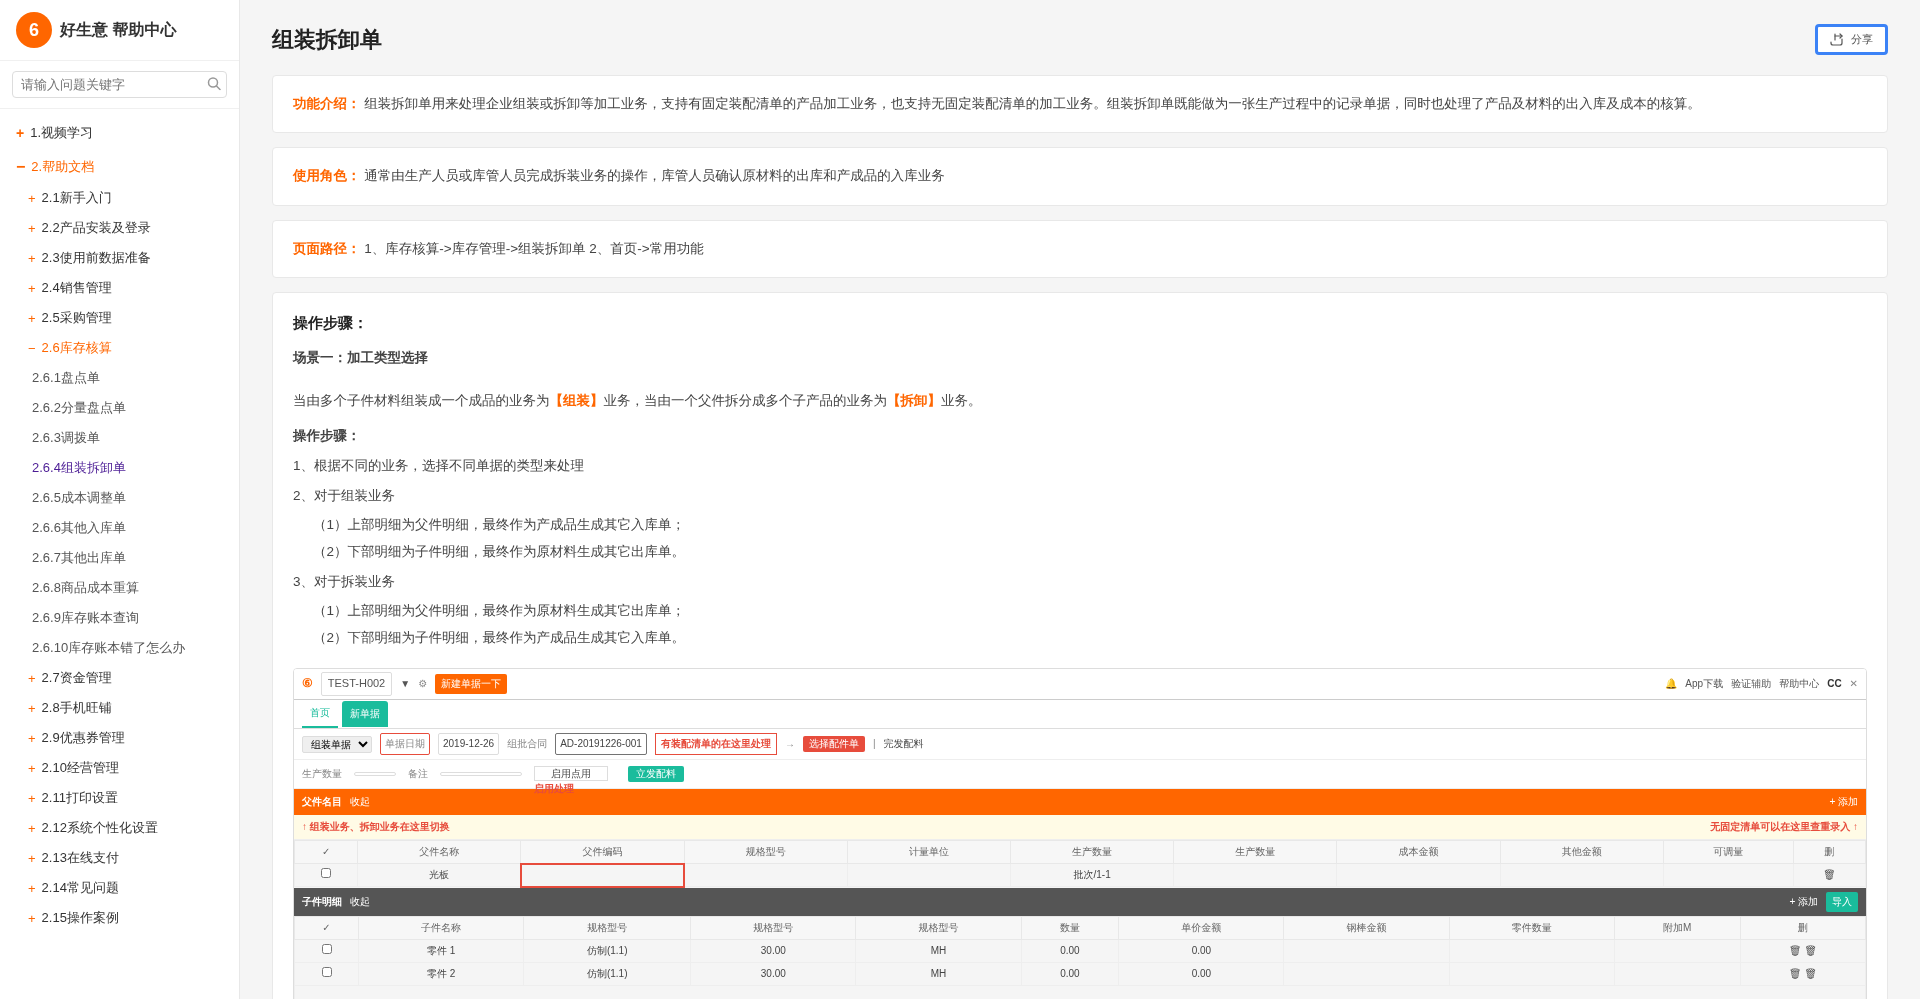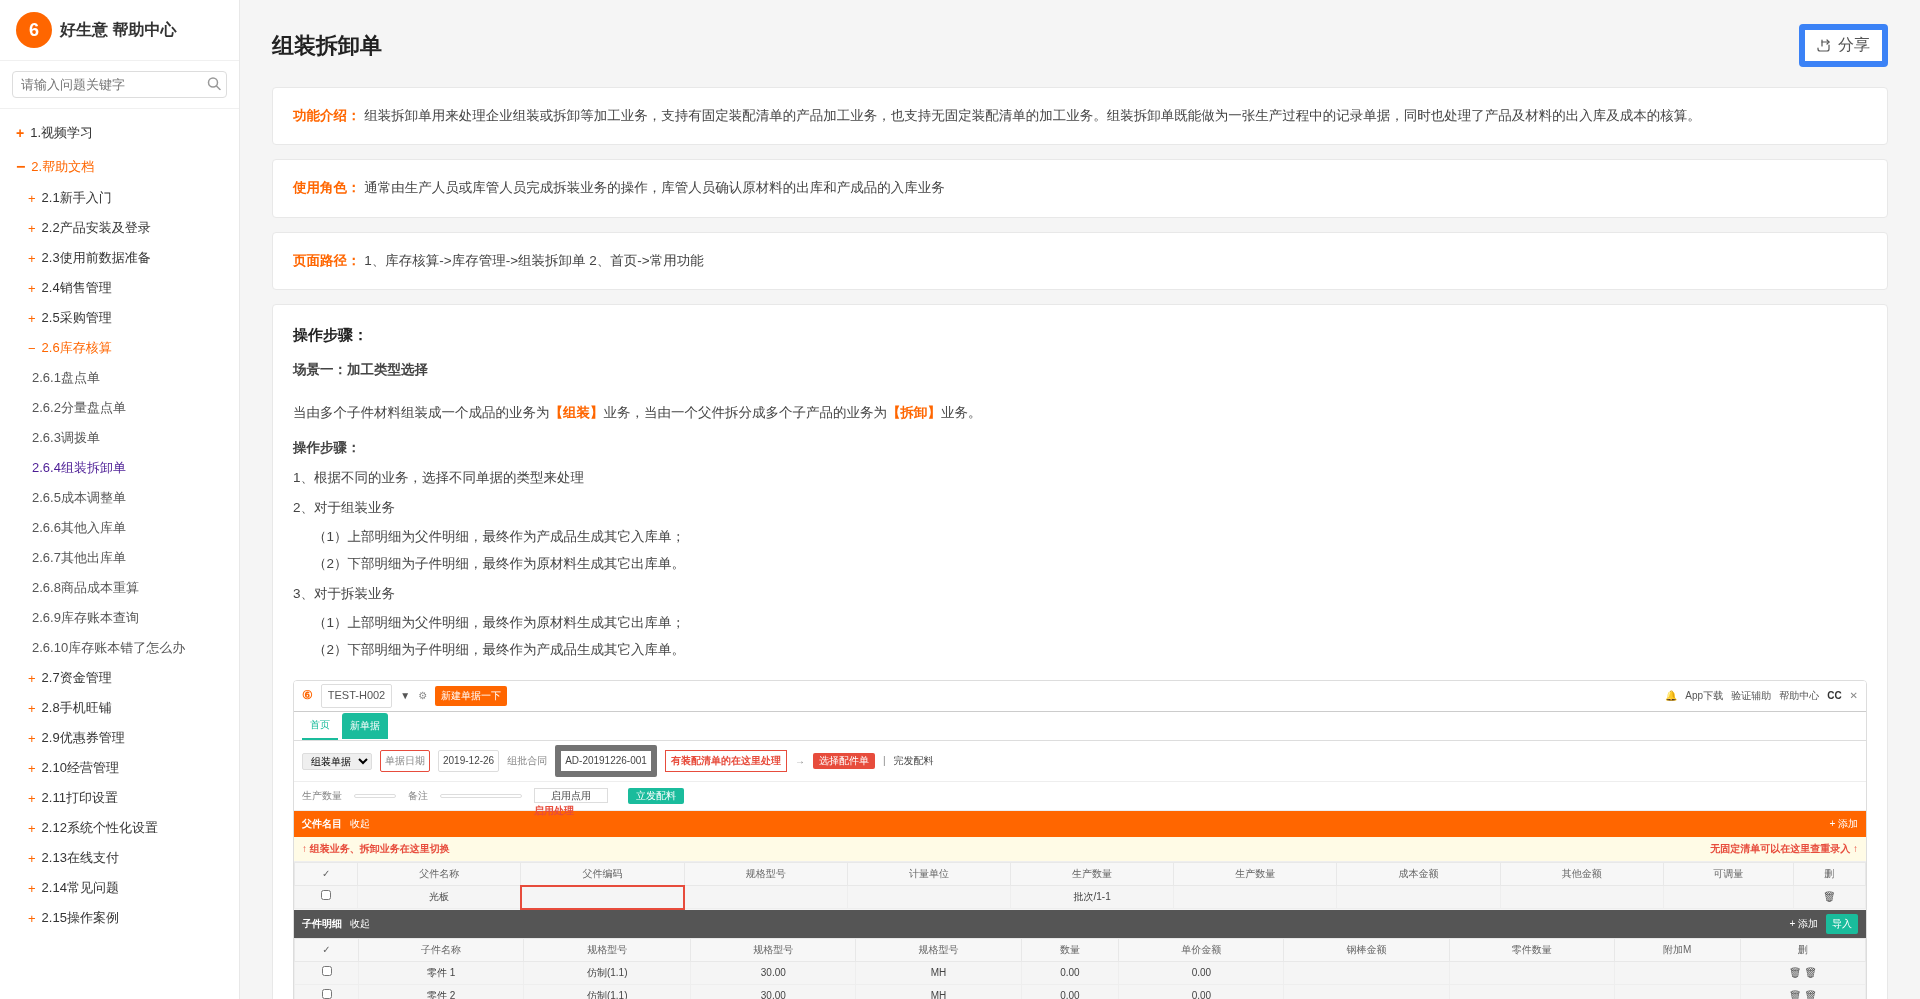--- a/index.html
+++ b/index.html
@@ -85,22 +85,22 @@
     .main-content {
       flex: 1; overflow-y: auto; background: #f5f5f5; padding: 24px 32px;
     }
     .page-header {
       display: flex; align-items: center; justify-content: space-between;
       margin-bottom: 20px;
     }
     .page-title { font-size: 22px; font-weight: bold; color: #222; }
     .share-btn {
       display: flex; align-items: center; gap: 8px;
-      border: 6px solid #3b82f6; background: #fff; border-radius: 4px;
-      padding: 5px 12px; cursor: pointer; font-size: 16px; color: #555;
+      border: 3px solid #3b82f6; background: #fff; border-radius: 4px;
+      padding: 5px 12px; cursor: pointer; font-size: 11px; color: #555;
     }
 
     .content-card {
       background: #fff; border: 1px solid #e8e8e8; border-radius: 4px;
       padding: 16px 20px; margin-bottom: 14px;
       font-size: 13.5px; line-height: 1.8; color: #444;
     }
     .content-section-title {
       font-size: 15px; font-weight: bold; color: #222; margin-bottom: 10px;
     }
@@ -358,21 +358,21 @@
         </div>
 
         <div style="background:#fff;border-bottom:1px solid #eee;padding:4px 8px;display:flex;align-items:center;gap:8px;flex-wrap:wrap;">
           <select style="font-size:10px;border:1px solid #ddd;padding:1px 4px;border-radius:2px;">
             <option>组装单据</option>
             <option>拆卸单据</option>
           </select>
           <span style="font-size:10px;color:#888;border:1px solid #e74c3c;padding:1px 4px;border-radius:2px;">单据日期</span>
           <span style="font-size:10px;border:1px solid #ddd;padding:1px 4px;border-radius:2px;">2019-12-26</span>
           <span style="font-size:10px;color:#888;">组批合同</span>
-          <span style="font-size:10px;border:6px solid #737373;padding:1px 4px;border-radius:2px;">AD-20191226-001</span>
+          <span style="font-size:10px;border:1px solid #737373;padding:1px 4px;border-radius:2px;">AD-20191226-001</span>
 
           <span style="color:#e74c3c;font-size:10px;font-weight:bold;border:1px solid #e74c3c;padding:1px 5px;">有装配清单的在这里处理</span>
           <span style="font-size:10px;color:#888;">→</span>
           <button style="background:#e74c3c;color:#fff;border:none;font-size:10px;padding:1px 6px;border-radius:2px;">选择配件单</button>
           <span style="font-size:10px;color:#888;">|</span>
           <span style="font-size:10px;">完发配料</span>
         </div>
 
         <div style="background:#fff;padding:4px 8px;border-bottom:1px solid #eee;display:flex;align-items:center;gap:12px;">
           <span style="font-size:10px;color:#888;">生产数量</span>

